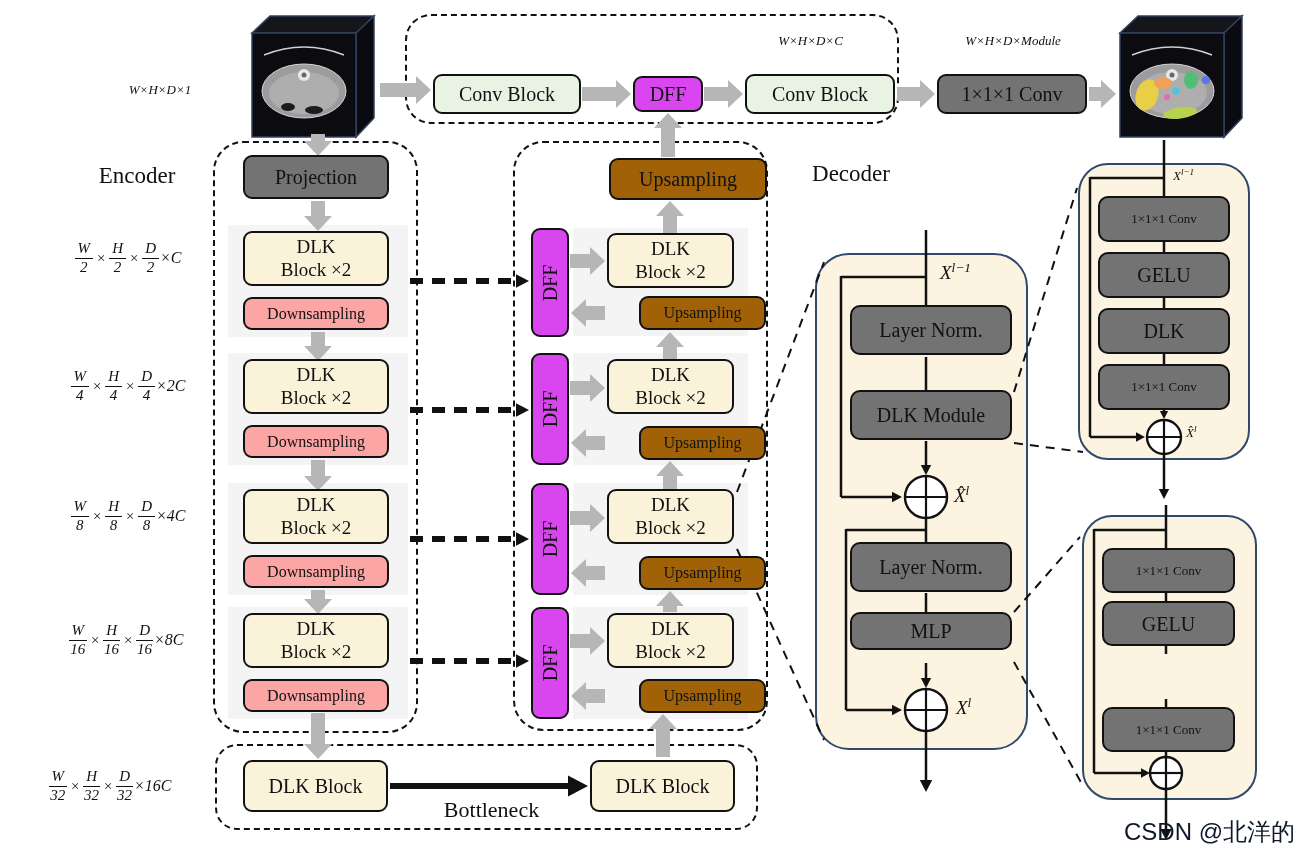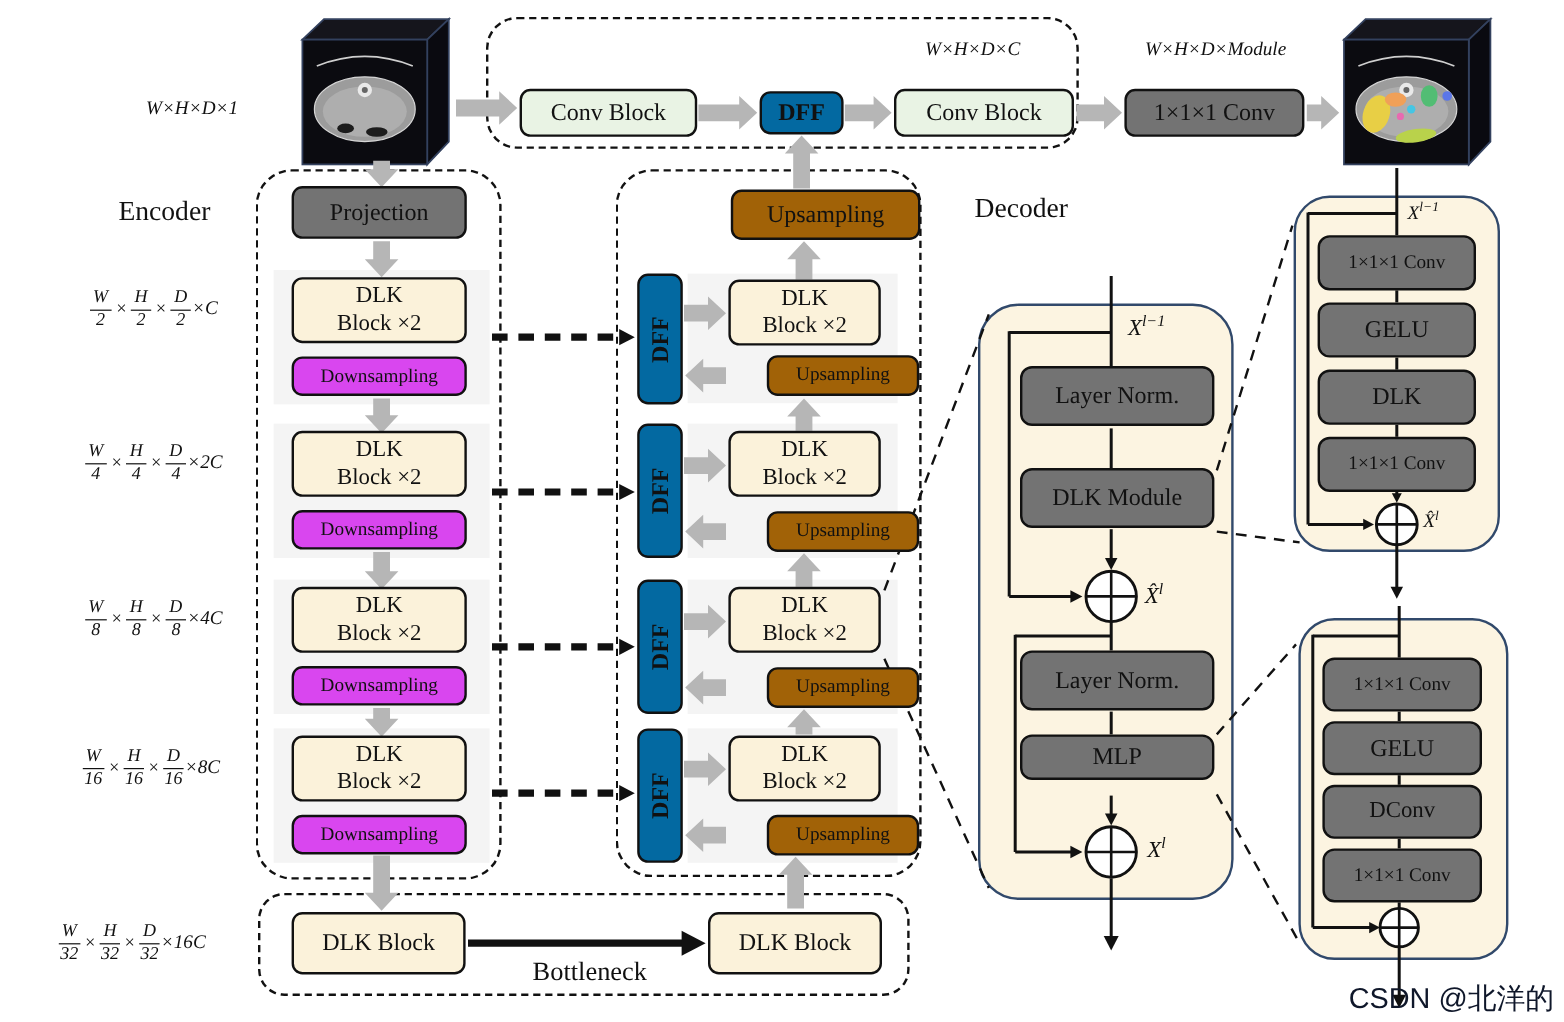--- a/index.html
+++ b/index.html
@@ -3,34 +3,34 @@
 <meta charset="utf-8">
 <style>
   html,body{margin:0;padding:0;background:#fff;}
   #page{position:relative;width:1303px;height:852px;background:#fff;overflow:hidden;
         font-family:"Liberation Serif","DejaVu Serif",serif;color:#111;}
   .box{position:absolute;border:2px solid #111;border-radius:9px;box-sizing:border-box;
        display:flex;align-items:center;justify-content:center;text-align:center;
        background:#fff;z-index:6;line-height:1.2;}
   .cream{background:#fbf2da;}
   .green1{background:#e9f3e4;}
-  .green2{background:#d946ef;}
-  .purple{background:#0369a1;font-weight:bold;}
+  .green2{background:#fca5a5;}
+  .purple{background:#d946ef;}
   .blue{background:#a16207;margin-left:32px;}
   .white{background:#737373;}
   .r10{border-radius:10px;}
   .rowbg{position:absolute;background:#f4f4f4;z-index:0;}
   .dashedbox{position:absolute;border:2.5px dashed #111;box-sizing:border-box;z-index:2;background:transparent;}
   .panel{position:absolute;background:#fcf4e1;border:2.5px solid #31496b;box-sizing:border-box;z-index:1;}
   .lbl{position:absolute;font-style:italic;z-index:7;text-align:center;}
   .title{position:absolute;z-index:7;text-align:center;}
   .pre{white-space:pre-line;}
   .vert{display:block;transform:rotate(-90deg);}
   sup{font-size:0.7em;font-style:italic;}
-  .f16{font-size:16px;} .f17{font-size:16px;} .f19{font-size:19px;} .f20{font-size:20px;}
+  .f16{font-size:16px;} .f17{font-size:13px;} .f19{font-size:19px;} .f20{font-size:20px;}
   .f22{font-size:22px;} .f27{font-size:23px;}
   .fraclbl{position:absolute;display:flex;align-items:center;justify-content:center;
            font-style:italic;z-index:7;}
   .fr{display:inline-block;text-align:center;font-size:15px;line-height:1.05;}
   .fn{display:block;border-bottom:1.5px solid #111;padding:0 3px 1px;}
   .fd{display:block;padding-top:1px;}
   .tx{font-size:15px;margin:0 3px;}
   .sfx{font-size:16px;margin-left:1px;}
   #overlay{position:absolute;left:0;top:0;z-index:5;pointer-events:none;}
   .cube{position:absolute;z-index:4;}
@@ -249,21 +249,20 @@
   <div class="lbl f17" style="left:1173px;top:167px"><span>X</span><sup>l−1</sup></div>
   <div class="box white r10 f17" style="left:1098px;top:196px;width:132px;height:46px">1×1×1 Conv</div>
   <div class="box white r10 f20" style="left:1098px;top:252px;width:132px;height:46px">GELU</div>
   <div class="box white r10 f20" style="left:1098px;top:308px;width:132px;height:46px">DLK</div>
   <div class="box white r10 f17" style="left:1098px;top:364px;width:132px;height:46px">1×1×1 Conv</div>
   <div class="lbl f17" style="left:1186px;top:424px"><span>X̂</span><sup>l</sup></div>
 
   <div class="panel" style="left:1082px;top:515px;width:175px;height:285px;border-radius:30px"></div>
   <div class="box white r10 f17" style="left:1102px;top:548px;width:133px;height:45px">1×1×1 Conv</div>
   <div class="box white r10 f20" style="left:1102px;top:601px;width:133px;height:45px">GELU</div>
-  <div class="box white r10 f19" style="left:1102px;top:654px;width:133px;height:45px">DConv</div>
   <div class="box white r10 f17" style="left:1102px;top:707px;width:133px;height:45px">1×1×1 Conv</div>
 
   <div id="watermark">CSDN @北洋的霞洛</div>
 
   <svg id="overlay" width="1303" height="852" viewBox="0 0 1303 852">
       <path d="M 380 83 L 416 83 L 416 76 L 431 90 L 416 104 L 416 97 L 380 97 Z" fill="#b6b6b6"></path>
       <path d="M 582 87 L 616 87 L 616 80 L 631 94 L 616 108 L 616 101 L 582 101 Z" fill="#b6b6b6"></path>
       <path d="M 704 87 L 728 87 L 728 80 L 743 94 L 728 108 L 728 101 L 704 101 Z" fill="#b6b6b6"></path>
       <path d="M 897 87 L 920 87 L 920 80 L 935 94 L 920 108 L 920 101 L 897 101 Z" fill="#b6b6b6"></path>
       <path d="M 1089 87 L 1101 87 L 1101 80 L 1116 94 L 1101 108 L 1101 101 L 1089 101 Z" fill="#b6b6b6"></path>

